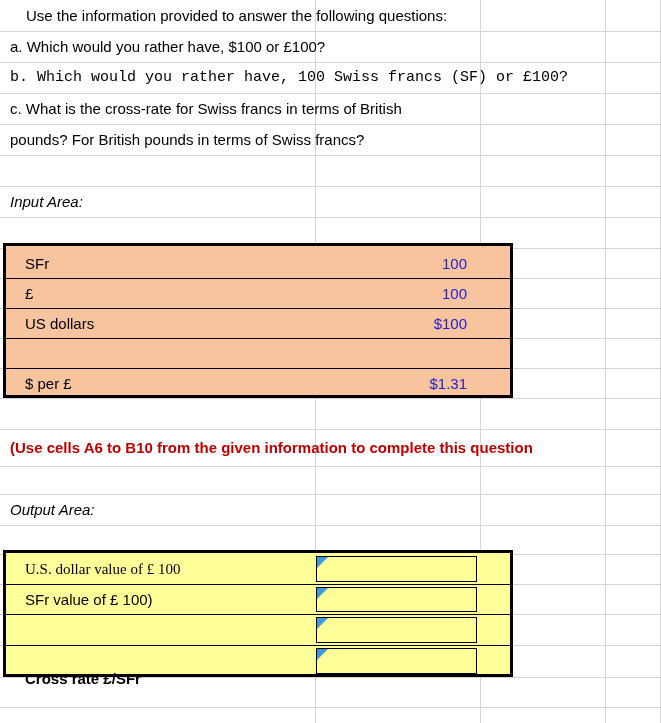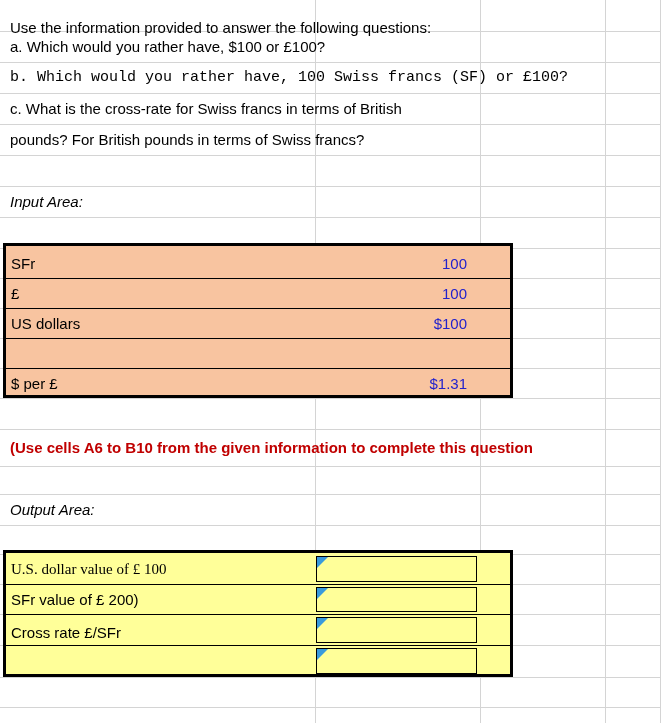--- a/index.html
+++ b/index.html
@@ -74,21 +74,21 @@
   }
   .row-sep {
     position: absolute;
     height: 1px;
     background: #000000;
   }
   .label-cell {
     position: absolute;
     display: flex;
     align-items: center;
-    padding-left: 5px;
+    padding-left: 19px;
     font-size: 15px;
     color: #000;
     box-sizing: border-box;
   }
   .value-cell {
     position: absolute;
     display: flex;
     align-items: center;
     justify-content: flex-end;
     padding-right: 8px;
@@ -140,21 +140,21 @@
   <div class="hline" style="top:466px;"></div>
   <div class="hline" style="top:494px;"></div>
   <div class="hline" style="top:525px;"></div>
   <div class="hline" style="top:554px;"></div>
   <div class="hline" style="top:584px;"></div>
   <div class="hline" style="top:614px;"></div>
   <div class="hline" style="top:645px;"></div>
   <div class="hline" style="top:677px;"></div>
   <div class="hline" style="top:707px;"></div>
 
-  <div class="cell q-text" style="left:6px; top:0px; width:640px; height:31px;margin-top:12px;">Use the information provided to answer the following questions:</div>
+  <div class="cell q-text" style="left:22px; top:0px; width:640px; height:31px;">Use the information provided to answer the following questions:</div>
   <div class="cell q-text" style="left:6px; top:31px; width:640px; height:31px;">a. Which would you rather have, $100 or £100?</div>
   <div class="cell q-text" style="left:6px; top:62px; width:640px; height:31px;font-family:Liberation Mono, monospace;">b. Which would you rather have, 100 Swiss francs (SF) or £100?</div>
   <div class="cell q-text" style="left:6px; top:93px; width:640px; height:31px;">c. What is the cross-rate for Swiss francs in terms of British</div>
   <div class="cell q-text" style="left:6px; top:124px; width:640px; height:31px;">pounds? For British pounds in terms of Swiss francs?</div>
 
   <div class="cell italic" style="left:6px; top:186px; width:300px; height:31px;">Input Area:</div>
 
   <div class="box inputbox" style="left:3px; top:243px; width:510px; height:155px;"></div>
 
   <div class="row-sep" style="left:6px; top:278px; width:504px;"></div>
@@ -184,30 +184,30 @@
   <div class="row-sep" style="left:6px; top:584px; width:504px;"></div>
   <div class="row-sep" style="left:6px; top:614px; width:504px;"></div>
   <div class="row-sep" style="left:6px; top:645px; width:504px;"></div>
 
   <div class="label-cell" style="left:6px; top:554px; width:305px; height:30px;font-family:Liberation Serif, serif;">U.S. dollar value of £ 100</div>
   <div class="ansbox" style="left:316px; top:556px; width:161px; height:26px;">
     <span class="corner"></span>
     <span style="display:block;width:100%;height:100%;padding-left:4px;box-sizing:border-box;"></span>
   </div>
 
-  <div class="label-cell" style="left:6px; top:584px; width:305px; height:30px;">SFr value of £ 200)</div>
+  <div class="label-cell" style="left:6px; top:584px; width:305px; height:30px;">SFr value of £ 100)</div>
   <div class="ansbox" style="left:316px; top:587px; width:161px; height:25px;">
     <span class="corner"></span>
     <span style="display:block;width:100%;height:100%;padding-left:4px;box-sizing:border-box;"></span>
   </div>
 
   <div class="ansbox" style="left:316px; top:617px; width:161px; height:26px;">
     <span class="corner"></span>
     <span style="display:block;width:100%;height:100%;padding-left:4px;box-sizing:border-box;"></span>
   </div>
 
-  <div class="label-cell" style="left:6px; top:616px; width:305px; height:32px;">Cross rate £/SFr</div>
+  <div class="label-cell" style="left:6px; top:662px; width:305px; height:32px;font-weight:bold;">Cross rate £/SFr</div>
   <div class="ansbox" style="left:316px; top:648px; width:161px; height:26px;">
     <span class="corner"></span>
     <span style="display:block;width:100%;height:100%;padding-left:4px;box-sizing:border-box;"></span>
   </div>
 
 </div>
 
 </body></html>

